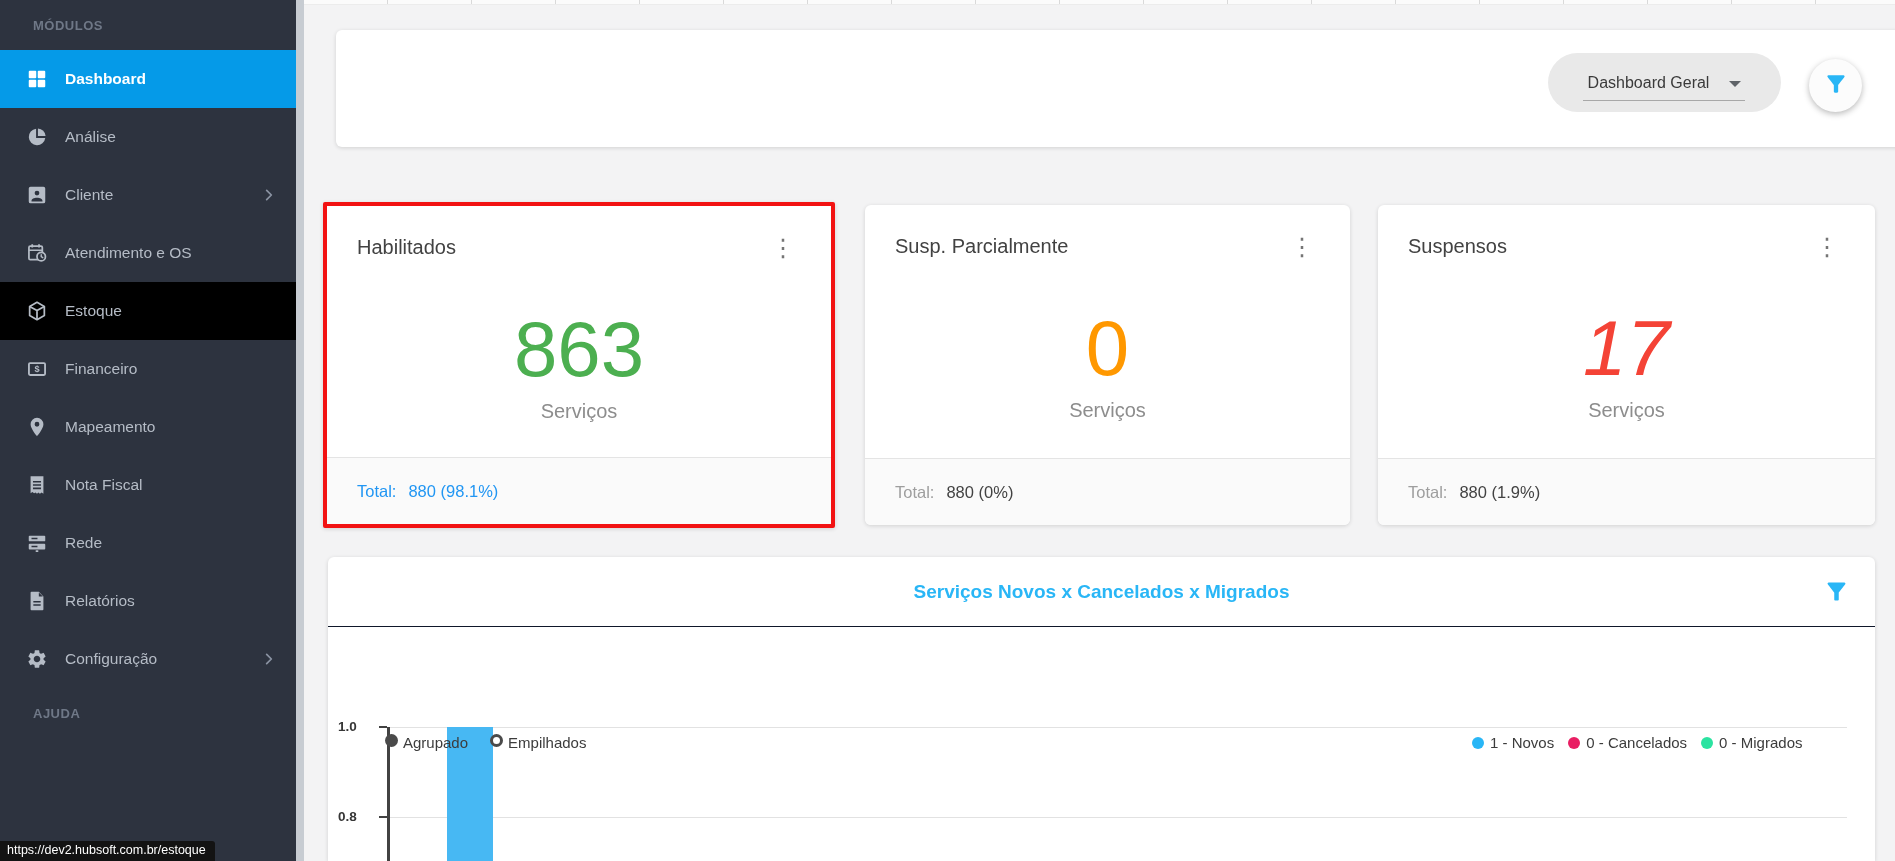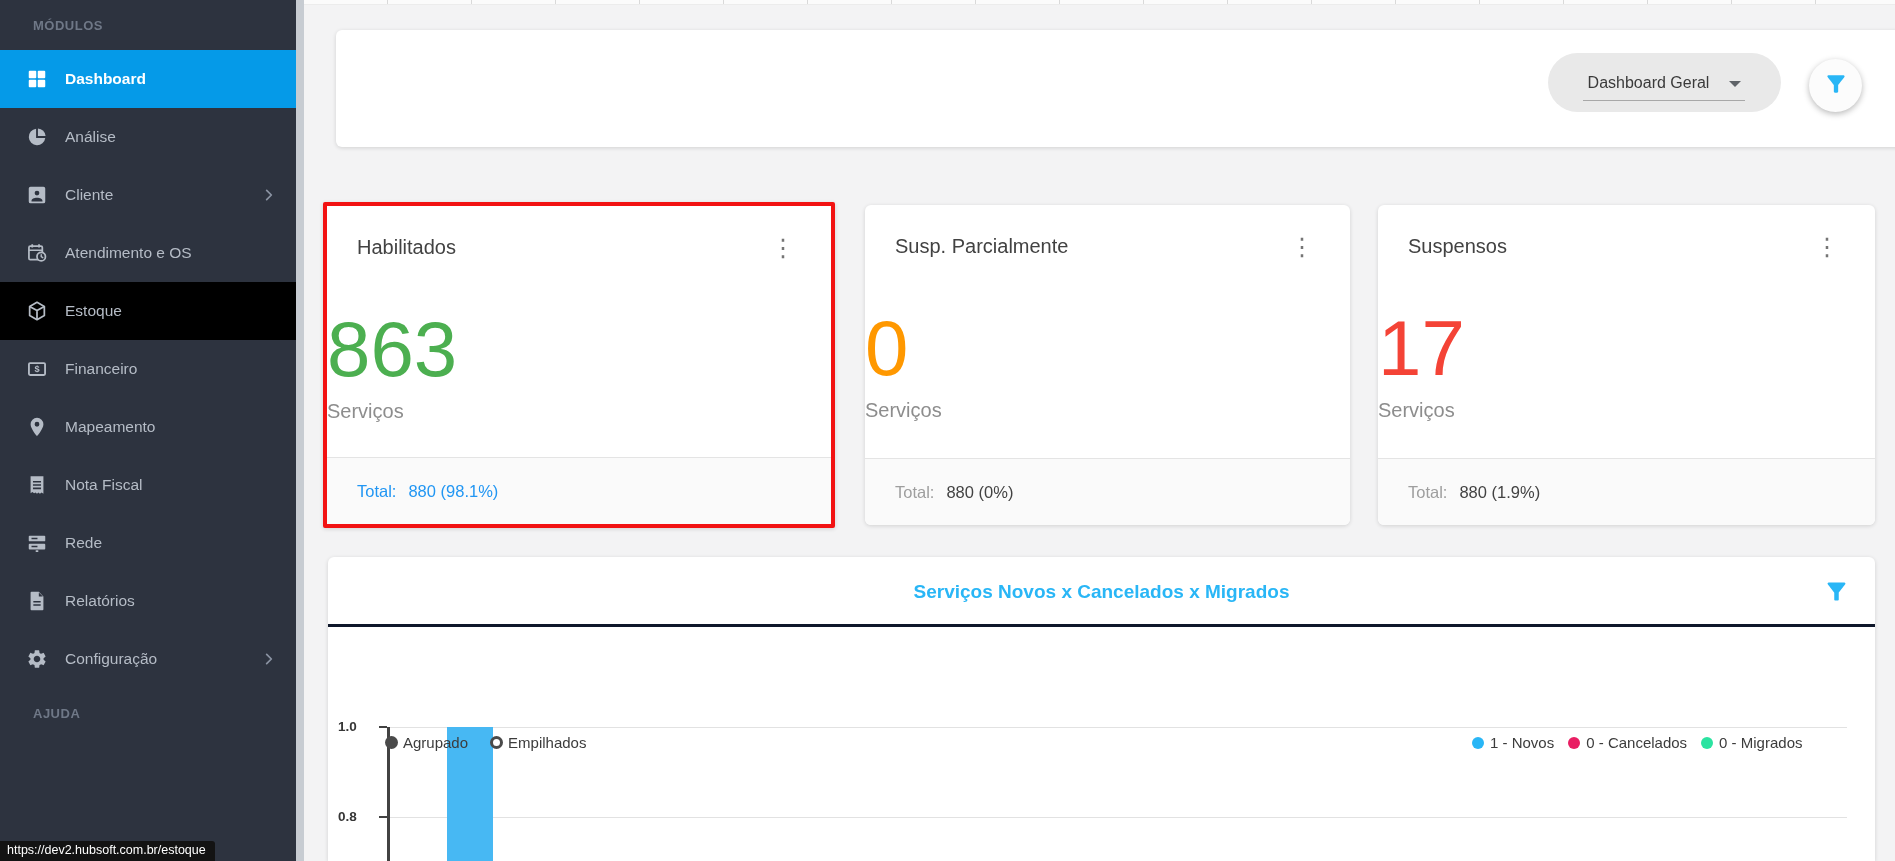--- a/index.html
+++ b/index.html
@@ -39,49 +39,49 @@
   .caret { width:0; height:0; border-left:6px solid transparent; border-right:6px solid transparent; border-top:6px solid #5f6368; margin-top:2px; }
   .select-pill::after { content:""; position:absolute; left:35px; right:36px; bottom:11px; border-bottom:1px solid #a8a8a8; }
   .filter-fab { position:absolute; left:1473px; top:29px; width:53px; height:53px; border:none; border-radius:50%;
     background:#fcfcfc; box-shadow:0 2px 6px rgba(0,0,0,.28); cursor:pointer; display:flex; align-items:center; justify-content:center; }
   .filter-fab svg { width:26px; height:26px; }
 
   
   .stat-card .card-title { position:absolute; left:30px; top:30px; font-size:20px; color:#424242; }
   .kebab { position:absolute; right:28px; top:22px; width:40px; height:40px; border:none; background:transparent; cursor:pointer;
     color:#757575; font-size:24px; line-height:40px; }
-  .card-center { position:absolute; left:0; right:0; top:104px; }
+  .card-center { position:absolute; left:0; right:0; top:104px; text-align:center; }
   .big-number { font-size:78px; line-height:1; font-weight:400; }
   .unit { font-size:20px; color:#8d8d8d; margin-top:12px; }
   .card-footer { position:absolute; left:0; right:0; bottom:0; height:67px; background:#fafafa; border-top:1px solid #e4e4e4;
     display:flex; align-items:center; padding-left:30px; font-size:16.5px; border-radius:0 0 6px 6px; }
   .card-footer .t-label { color:#9e9e9e; margin-right:12px; }
   .card-footer .t-value { color:#424242; }
   .card-footer.link .t-label, .card-footer.link .t-value { color:#2196f3; }
   .card-footer.link { cursor:pointer; }
   .card1 { left:323px; top:202px; width:512px; height:326px; border:4px solid #f21212; border-radius:2px; }
   .card1 .card-footer { border-radius:0; }
   .card2 { left:865px; top:205px; width:485px; height:320px; }
   .card3 { left:1378px; top:205px; width:497px; height:320px; }
 
   
   .chart-card { left:328px; top:557px; width:1547px; height:304px; border-radius:6px 6px 0 0; }
-  .chart-head { position:relative; height:70px; border-bottom:3px solid #0f172a; }
+  .chart-head { position:relative; height:70px; border-bottom:1px solid #0f172a; }
   .chart-title { position:absolute; left:0; right:0; top:0; line-height:70px; text-align:center;
     font-size:19px; font-weight:700; color:#29b6f6; }
   .chart-filter { position:absolute; right:25px; top:21px; width:28px; height:28px; border:none; background:transparent; cursor:pointer; padding:0; }
   .chart-filter svg { width:27px; height:27px; }
   .plot { position:absolute; left:0; top:70px; right:0; bottom:0; }
   .gridline { position:absolute; left:62px; width:1457px; height:1px; background:#e2e2e2; }
   .y-axis { position:absolute; left:59px; top:100px; width:3px; height:134px; background:#424242; }
   .y-tick { position:absolute; left:51px; width:8px; height:2px; background:#424242; }
   .y-label { position:absolute; left:10px; width:40px; text-align:left; font-size:13.5px; font-weight:700; color:#363636; }
   .bar { position:absolute; left:119px; top:100px; width:46px; height:134px; }
   .radio-row { position:absolute; left:57px; top:107px; display:flex; align-items:center; gap:22px; font-size:15px; color:#3c3c3c; }
-  .radio-item { display:flex; align-items:center; cursor:pointer; }
+  .radio-item { display:flex; cursor:pointer; }
   .radio-dot { width:13px; height:13px; border-radius:50%; background:#4a4a4a; margin-right:5px; flex:0 0 13px; }
   .radio-ring { width:13px; height:13px; border-radius:50%; border:3px solid #4a4a4a; background:#fff; margin-right:5px; flex:0 0 13px; }
   .legend-row { position:absolute; left:1144px; top:107px; display:flex; align-items:center; gap:14px; font-size:15px; color:#3c3c3c; }
   .legend-item { display:flex; align-items:center; cursor:pointer; }
   .legend-dot { width:12px; height:12px; border-radius:50%; margin-right:6px; flex:0 0 12px; }
 </style>
 </head>
 <body>
 
 <div class="screen">
@@ -260,21 +260,21 @@
       <div class="card-footer">
         <span class="t-label">Total:</span>
         <span class="t-value">880 (0%)</span>
       </div>
     </section>
 
     <section class="panel stat-card card3">
       <div class="card-title">Suspensos</div>
       <button class="kebab">⋮</button>
       <div class="card-center">
-        <div class="big-number" style="color: rgb(244, 67, 54);">17</div>
+        <div class="big-number" style="color: rgb(244, 67, 54); font-style: italic;">17</div>
         <div class="unit">Serviços</div>
       </div>
       <div class="card-footer">
         <span class="t-label">Total:</span>
         <span class="t-value">880 (1.9%)</span>
       </div>
     </section>
 
     <section class="panel chart-card">
       <div class="chart-head">

